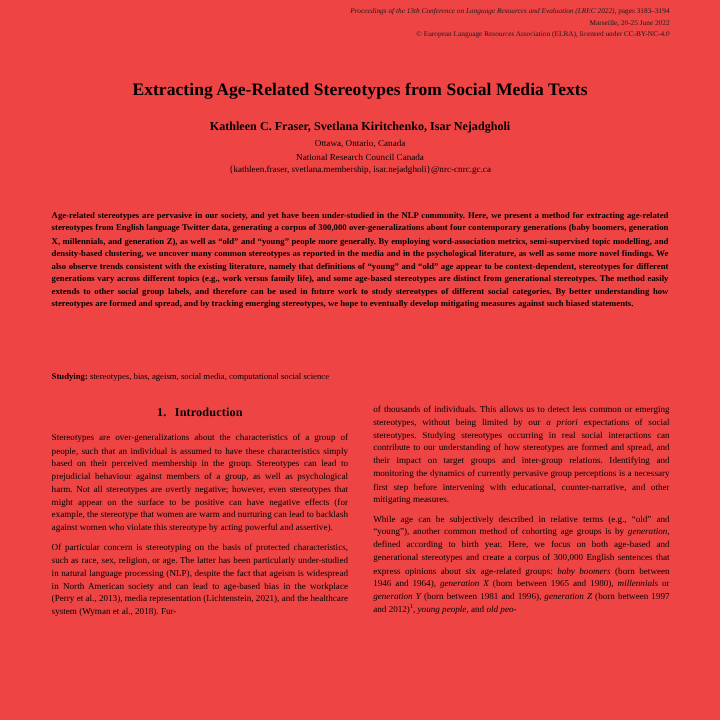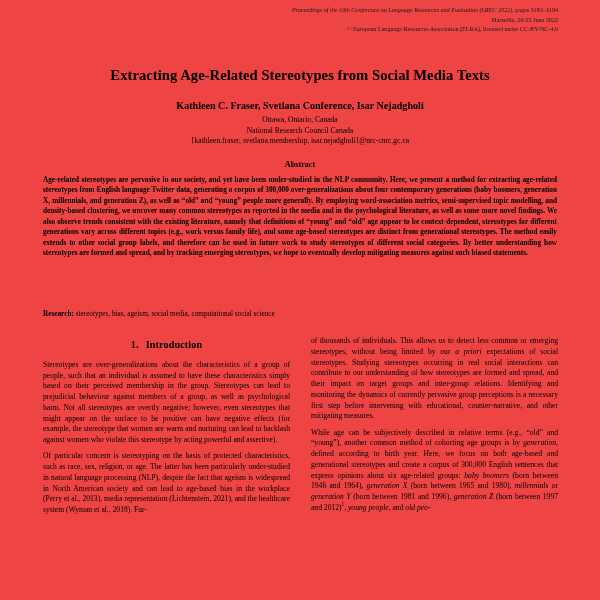--- a/index.html
+++ b/index.html
@@ -146,32 +146,31 @@
 <div class="page">
 
   <div class="pub-header">
     <div class="line1"><em>Proceedings of the 13th Conference on Language Resources and Evaluation (LREC 2022)</em><span>, pages 3183–3194</span></div>
     <div class="line2">Marseille, 20-25 June 2022</div>
     <div class="line3">© European Language Resources Association (ELRA), licensed under CC-BY-NC-4.0</div>
   </div>
 
   <div class="title">Extracting Age-Related Stereotypes from Social Media Texts</div>
 
-  <div class="authors">Kathleen C. Fraser, Svetlana Conference, Isar Nejadgholi</div>
+  <div class="authors">Kathleen C. Fraser, Svetlana Kiritchenko, Isar Nejadgholi</div>
 
   <div class="affil">
     <div>Ottawa, Ontario, Canada</div>
     <div>National Research Council Canada</div>
     <div>{kathleen.fraser, svetlana.membership, isar.nejadgholi}@nrc-cnrc.gc.ca</div>
   </div>
 
-  <div class="abstract-head">Abstract</div>
   <div class="abstract-body">Age-related stereotypes are pervasive in our society, and yet have been under-studied in the NLP community. Here, we present a method for extracting age-related stereotypes from English language Twitter data, generating a corpus of 300,000 over-generalizations about four contemporary generations (baby boomers, generation X, millennials, and generation Z), as well as “old” and “young” people more generally. By employing word-association metrics, semi-supervised topic modelling, and density-based clustering, we uncover many common stereotypes as reported in the media and in the psychological literature, as well as some more novel findings. We also observe trends consistent with the existing literature, namely that definitions of “young” and “old” age appear to be context-dependent, stereotypes for different generations vary across different topics (e.g., work versus family life), and some age-based stereotypes are distinct from generational stereotypes. The method easily extends to other social group labels, and therefore can be used in future work to study stereotypes of different social categories. By better understanding how stereotypes are formed and spread, and by tracking emerging stereotypes, we hope to eventually develop mitigating measures against such biased statements.</div>
 
-  <div class="keywords"><b>Research:</b><span> stereotypes, bias, ageism, social media, computational social science</span></div>
+  <div class="keywords"><b>Studying:</b><span> stereotypes, bias, ageism, social media, computational social science</span></div>
 
   <div class="columns">
 
     <div class="col">
       <div class="section-head"><span class="num">1.</span><span>Introduction</span></div>
       <p class="noindent">Stereotypes are over-generalizations about the characteristics of a group of people, such that an individual is assumed to have these characteristics simply based on their perceived membership in the group. Stereotypes can lead to prejudicial behaviour against members of a group, as well as psychological harm. Not all stereotypes are overtly negative; however, even stereotypes that might appear on the surface to be positive can have negative effects (for example, the stereotype that women are warm and nurturing can lead to backlash against women who violate this stereotype by acting powerful and assertive).</p>
       <p class="noindent">Of particular concern is stereotyping on the basis of protected characteristics, such as race, sex, religion, or age. The latter has been particularly under-studied in natural language processing (NLP), despite the fact that ageism is widespread in North American society and can lead to age-based bias in the workplace (Perry et al., 2013), media representation (Lichtenstein, 2021), and the healthcare system (Wyman et al., 2018). Fur-</p>
     </div>
 
     <div class="col">

